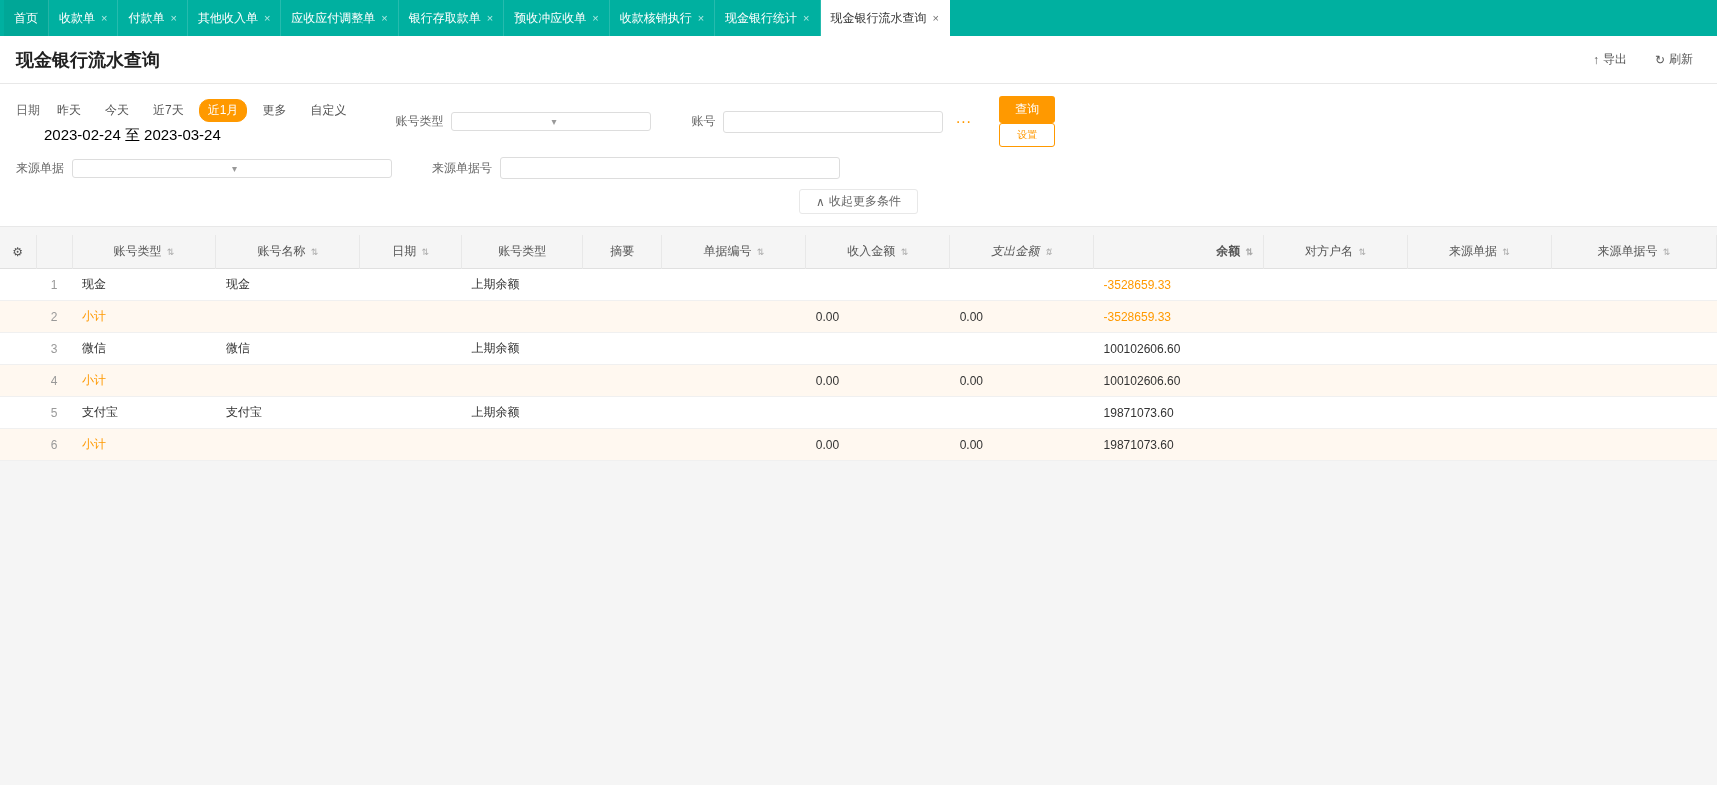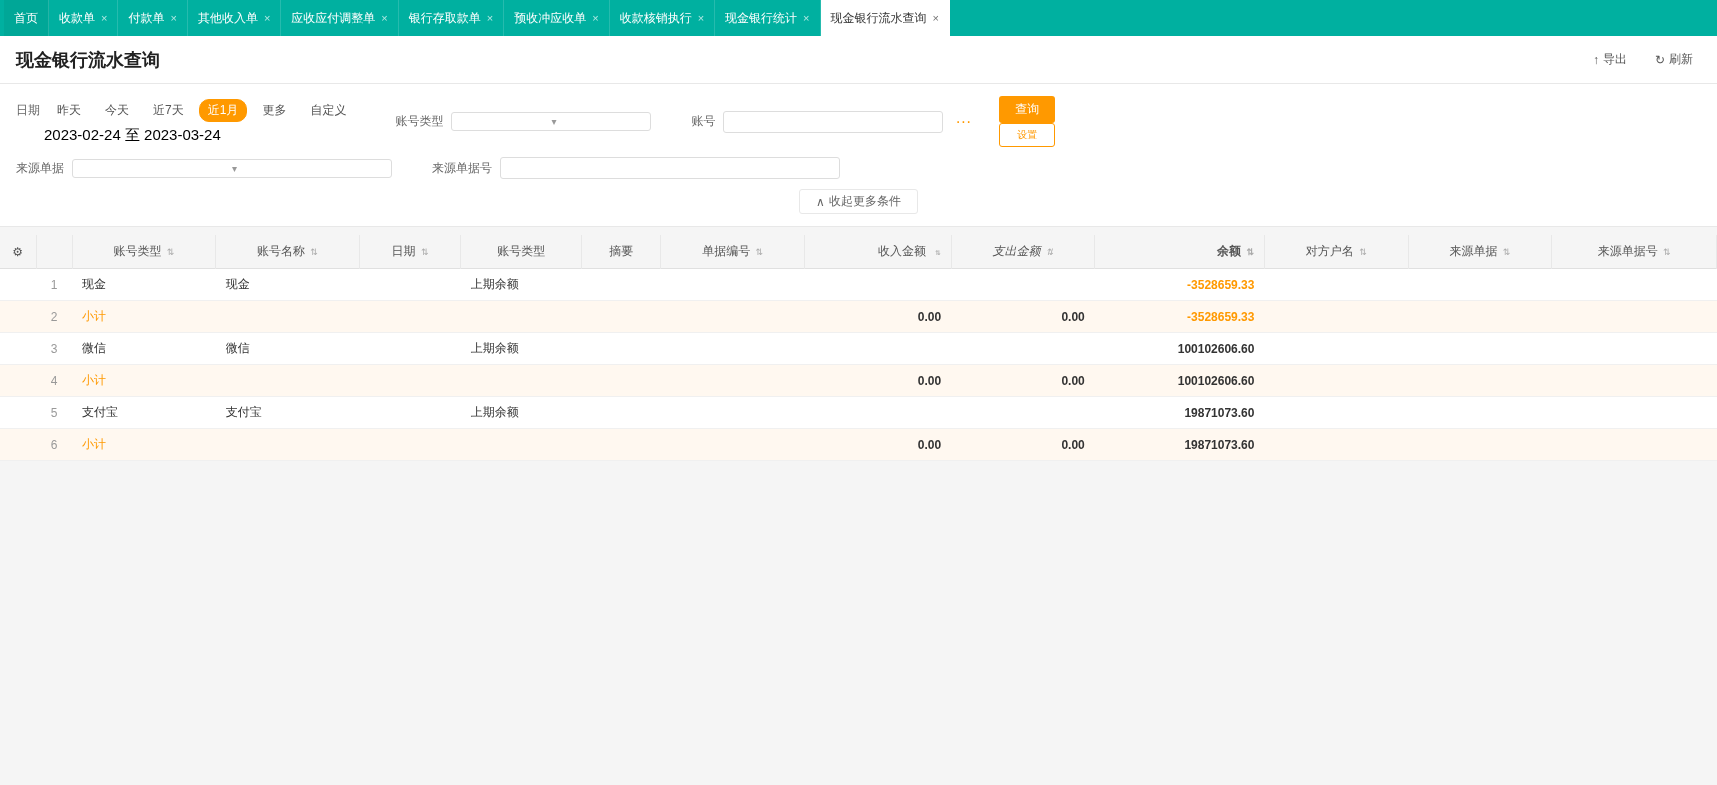--- a/index.html
+++ b/index.html
@@ -223,22 +223,21 @@
     }
     tbody tr.subtotal {
       background: #fff8f0;
     }
     tbody td {
       padding: 7px 10px;
       color: #333;
       white-space: nowrap;
     }
     tbody td.num {
-      text-align: right;
-      font-weight: bold;
+      text-align: left;
     }
     tbody td.subtotal-label {
       color: #f90;
       font-size: 12px;
     }
     tbody td.row-num {
       color: #999;
       text-align: center;
       width: 36px;
     }
@@ -372,21 +371,21 @@
     <thead>
       <tr>
         <th class="gear-col">⚙</th>
         <th style="width:36px;text-align:center;"></th>
         <th>账号类型 <span class="sort-icon">⇅</span></th>
         <th>账号名称 <span class="sort-icon">⇅</span></th>
         <th>日期 <span class="sort-icon">⇅</span></th>
         <th>账号类型</th>
         <th>摘要</th>
         <th>单据编号 <span class="sort-icon">⇅</span></th>
-        <th style="text-align:right;font-family:Liberation Mono, monospace;">收入金额 <span class="sort-icon">⇅</span></th>
+        <th style="text-align:center;">收入金额 <span class="sort-icon">⇅</span></th>
         <th style="text-align:center;font-style:italic;">支出金额 <span class="sort-icon">⇅</span></th>
         <th style="text-align:right;font-weight:bold;">余额 <span class="sort-icon">⇅</span></th>
         <th>对方户名 <span class="sort-icon">⇅</span></th>
         <th>来源单据 <span class="sort-icon">⇅</span></th>
         <th>来源单据号 <span class="sort-icon">⇅</span></th>
       </tr>
     </thead>
     <tbody id="table-body">
     <tr>
     <td></td>

